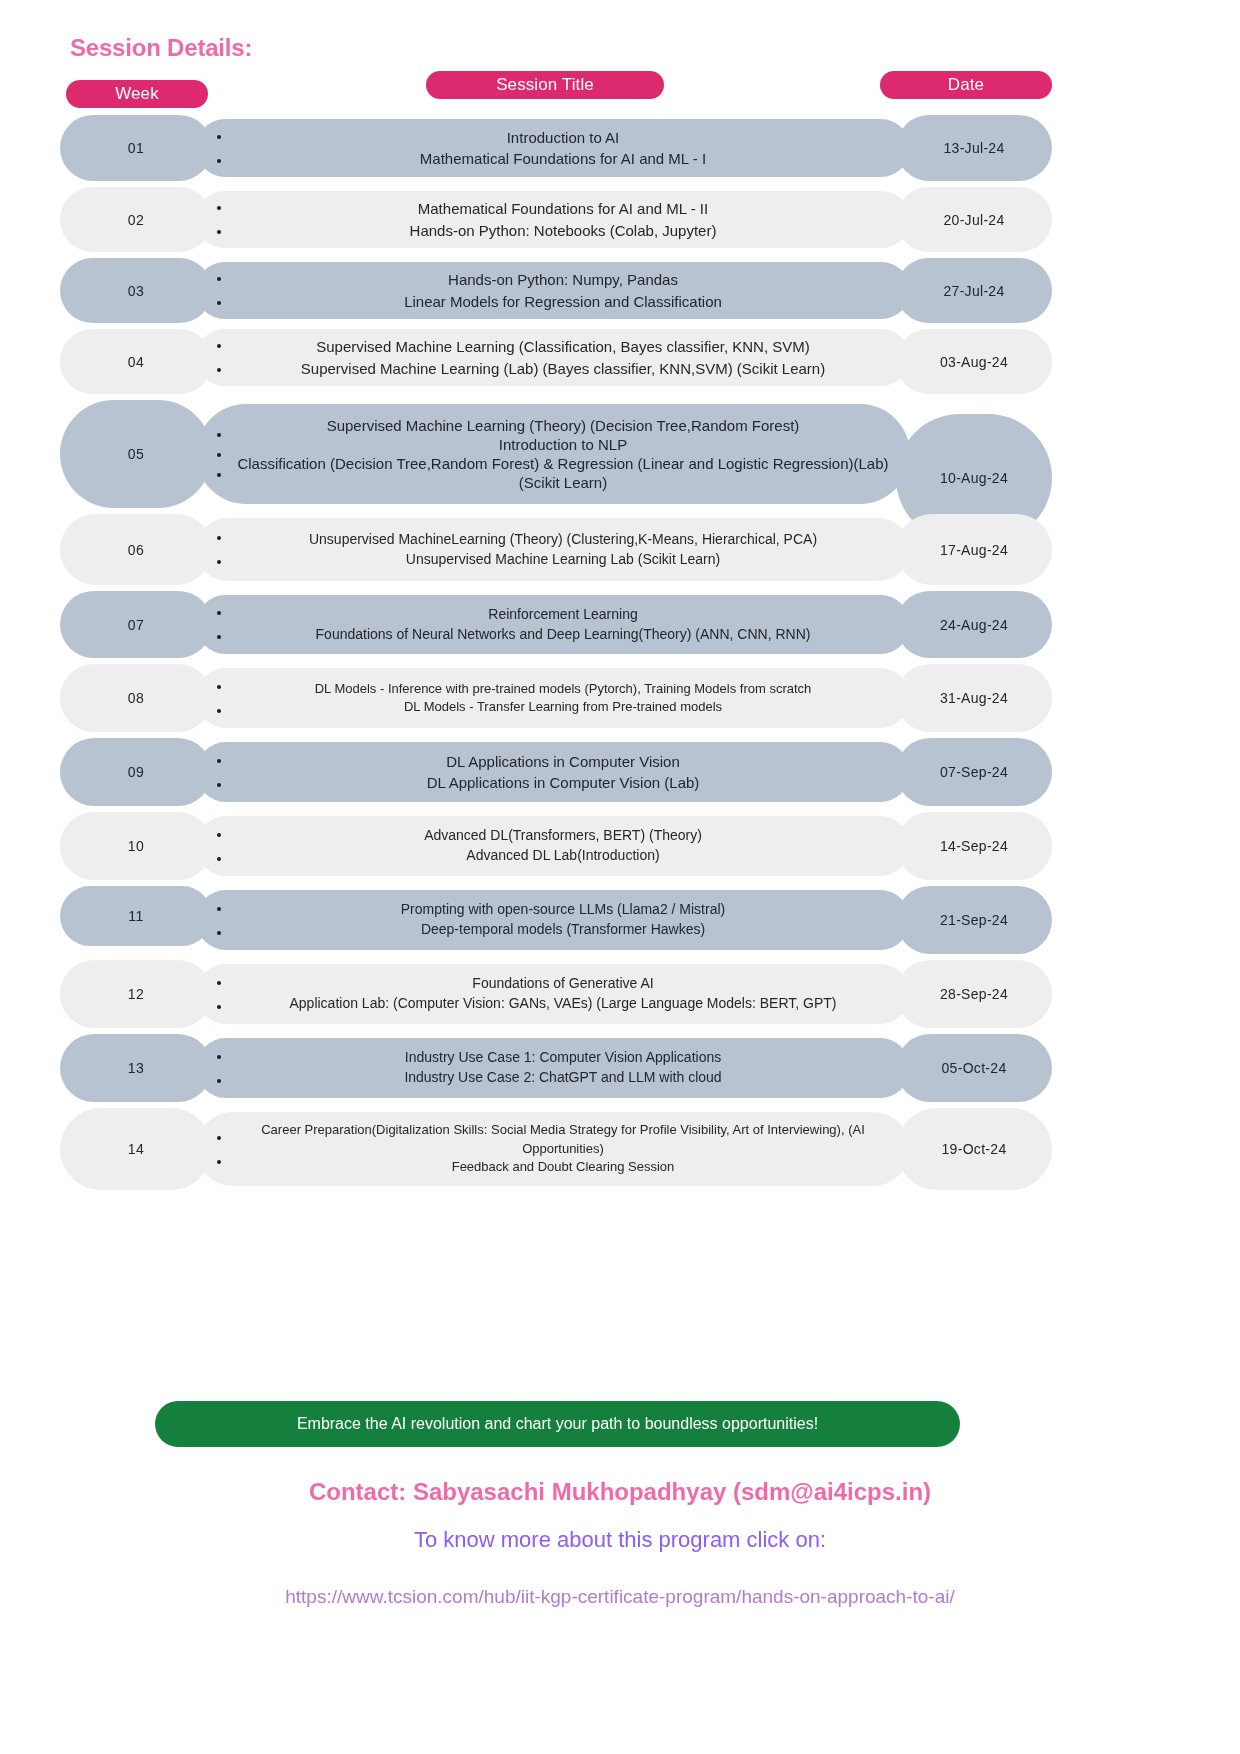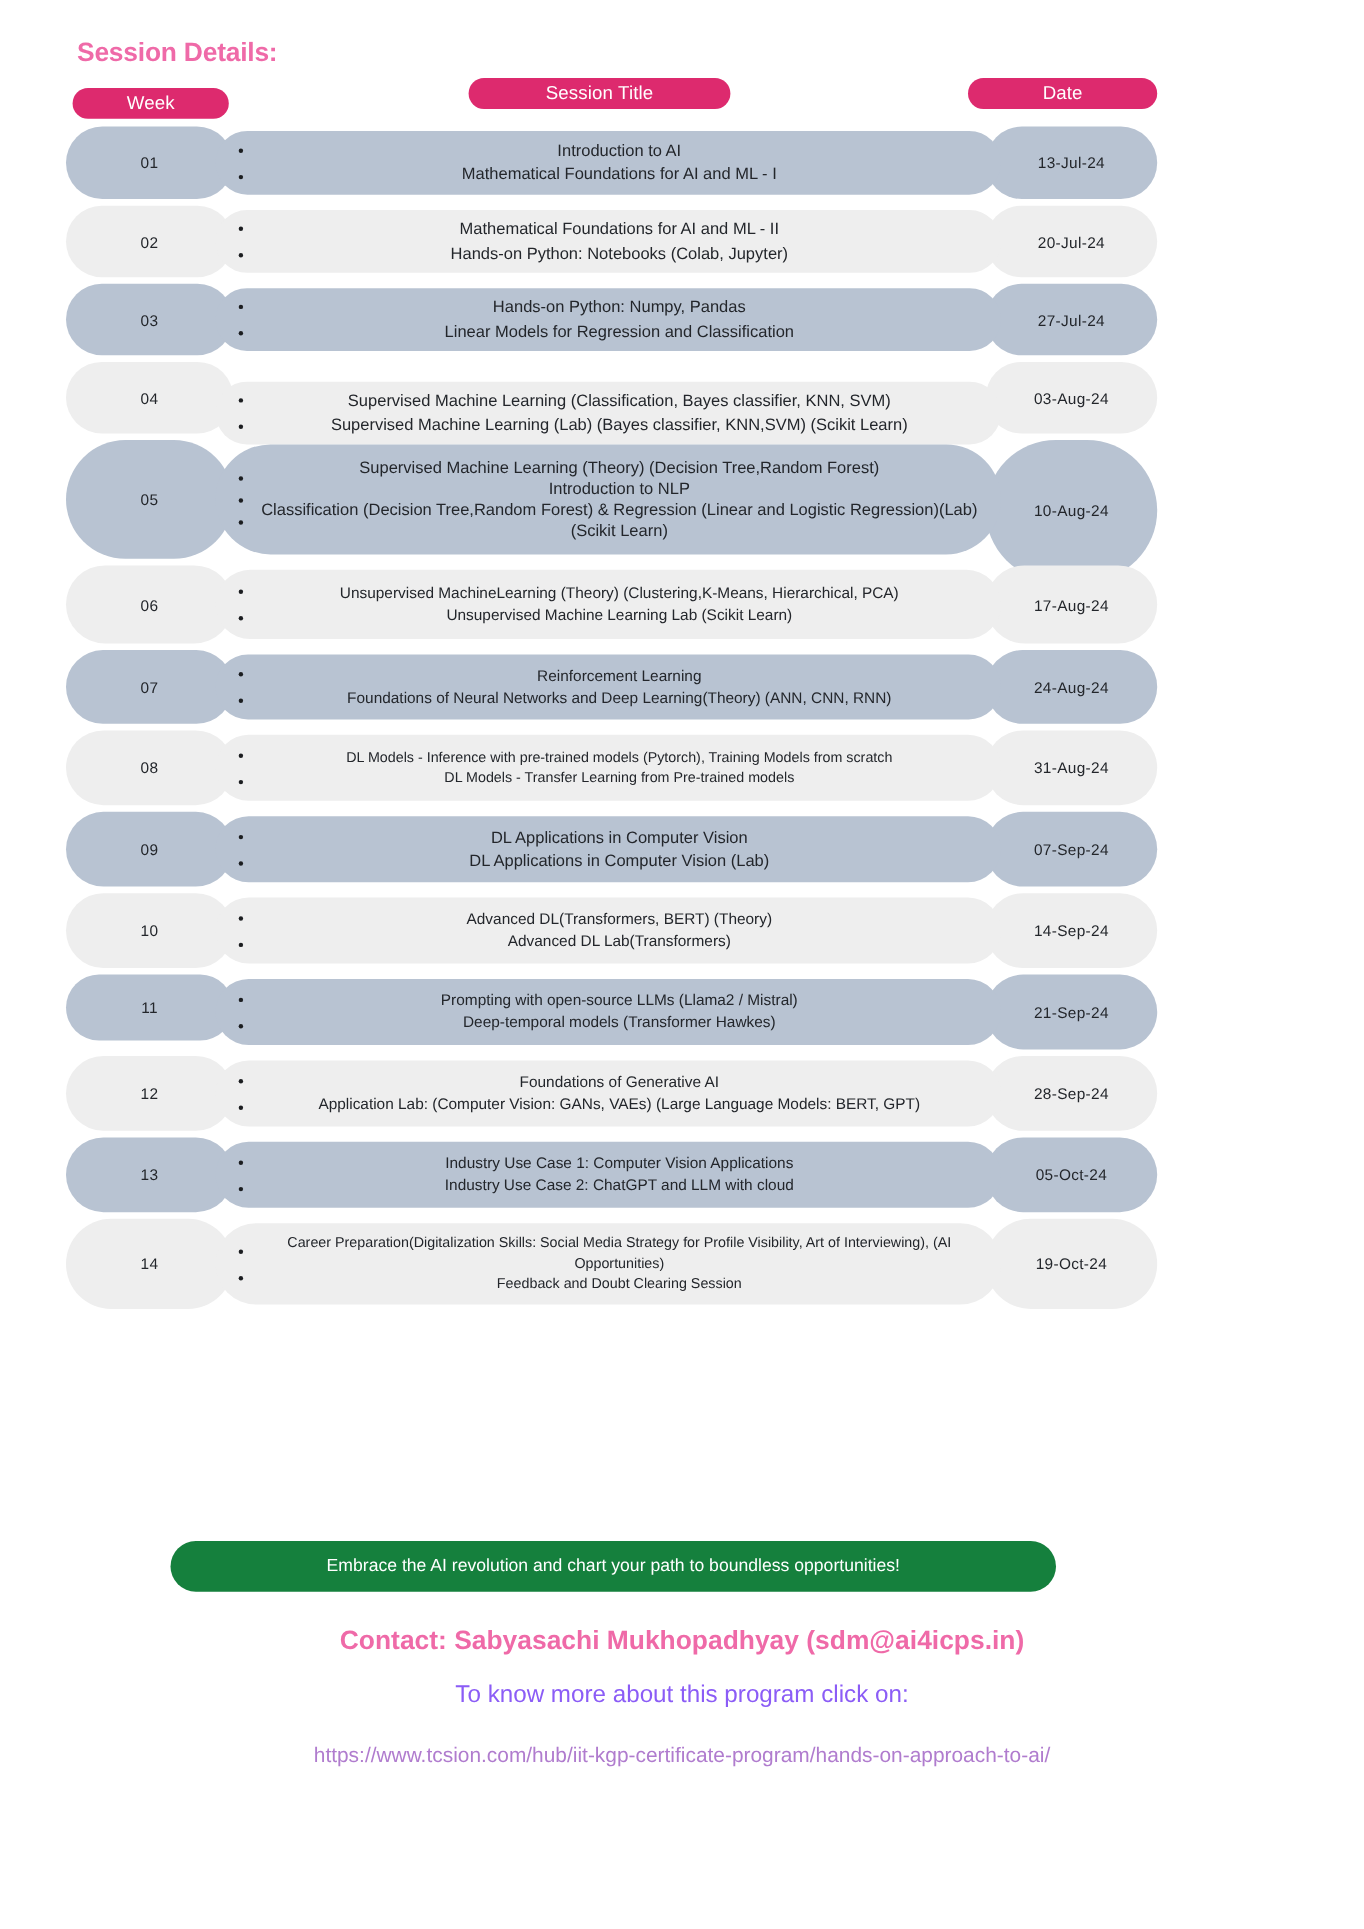--- a/index.html
+++ b/index.html
@@ -227,21 +227,21 @@
         </div>
       </div>
       <div class="cell cell-date shade-dark" style="height: 65px; top: 3px;">
         <span>27-Jul-24</span>
       </div>
     </div>
     <div class="row" style="height: 71px;">
       <div class="cell cell-week shade-light" style="height: 65px; top: 3px;">
         <span>04</span>
       </div>
-      <div class="cell cell-title shade-light" style="height: 57px; top: 21px;">
+      <div class="cell cell-title shade-light" style="height: 57px; top: 3px;">
         <div class="bullets" style="gap: 20px;">
           <span class="bullet"></span>
           <span class="bullet"></span>
         </div>
         <div class="lines" style="font-size: 15px; line-height: 1.42;">
           <div class="line">Supervised Machine Learning (Classification, Bayes classifier, KNN, SVM)</div>
           <div class="line">Supervised Machine Learning (Lab) (Bayes classifier, KNN,SVM) (Scikit Learn)</div>
         </div>
       </div>
       <div class="cell cell-date shade-light" style="height: 65px; top: 3px;">
@@ -257,21 +257,21 @@
           <span class="bullet"></span>
           <span class="bullet"></span>
           <span class="bullet"></span>
         </div>
         <div class="lines" style="font-size: 15px; line-height: 1.28;">
           <div class="line">Supervised Machine Learning (Theory) (Decision Tree,Random Forest)</div>
           <div class="line">Introduction to NLP</div>
           <div class="line" style="white-space: normal;">Classification (Decision Tree,Random Forest) &amp; Regression (Linear and Logistic Regression)(Lab) (Scikit Learn)</div>
         </div>
       </div>
-      <div class="cell cell-date shade-dark" style="height: 128px; top: 3px;">
+      <div class="cell cell-date shade-dark" style="height: 128px; top: 17px;">
         <span>10-Aug-24</span>
       </div>
     </div>
     <div class="row" style="height: 77px;">
       <div class="cell cell-week shade-light" style="height: 71px; top: 3px;">
         <span>06</span>
       </div>
       <div class="cell cell-title shade-light" style="height: 63px; top: 7px;">
         <div class="bullets" style="gap: 20px;">
           <span class="bullet"></span>
@@ -344,21 +344,21 @@
       <div class="cell cell-week shade-light" style="height: 68px; top: 3px;">
         <span>10</span>
       </div>
       <div class="cell cell-title shade-light" style="height: 60px; top: 7px;">
         <div class="bullets" style="gap: 20px;">
           <span class="bullet"></span>
           <span class="bullet"></span>
         </div>
         <div class="lines" style="font-size: 14px; line-height: 1.42;">
           <div class="line">Advanced DL(Transformers, BERT) (Theory)</div>
-          <div class="line">Advanced DL Lab(Transformers)</div>
+          <div class="line">Advanced DL Lab(Introduction)</div>
         </div>
       </div>
       <div class="cell cell-date shade-light" style="height: 68px; top: 3px;">
         <span>14-Sep-24</span>
       </div>
     </div>
     <div class="row" style="height: 74px;">
       <div class="cell cell-week shade-dark" style="height: 60px; top: 3px;">
         <span>11</span>
       </div>

